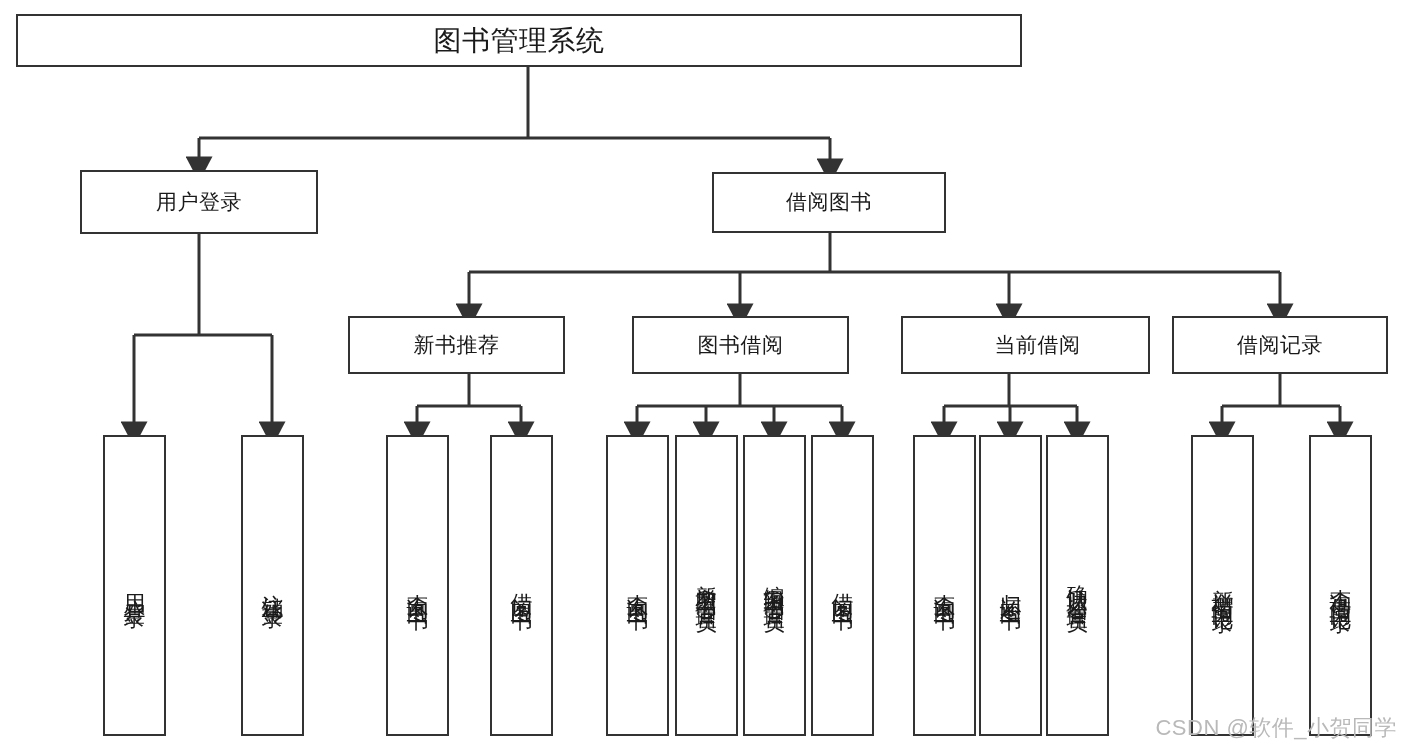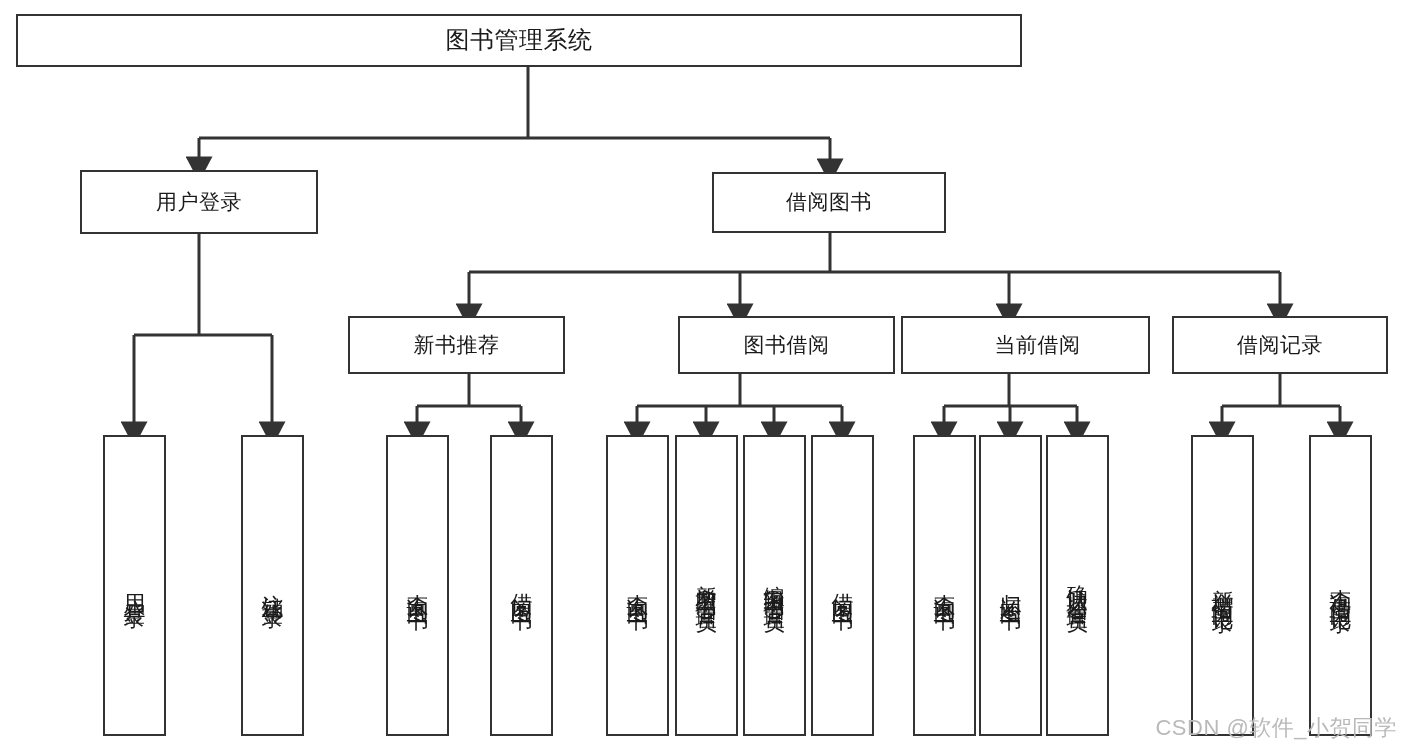--- a/index.html
+++ b/index.html
@@ -40,21 +40,21 @@
     color: #1a1a1a;
     text-align: center;
     line-height: 1.18;
     white-space: nowrap;
   }
   .node.horizontal .node-label {
     font-size: 21px;
     letter-spacing: 0.5px;
   }
   .node.root .node-label {
-    font-size: 24px;
+    font-size: 28px;
   }
   .node.vertical {
     align-items: center;
     justify-content: center;
   }
   .node.vertical .node-label {
     writing-mode: vertical-rl;
     text-orientation: upright;
     font-size: 22px;
     letter-spacing: 5px;
@@ -139,21 +139,21 @@
   <div class="node horizontal" style="left:80px; top:170px; width:238px; height:64px;">
     <span class="node-label">用户登录</span>
   </div>
   <div class="node horizontal" style="left:712px; top:172px; width:234px; height:61px;">
     <span class="node-label">借阅图书</span>
   </div>
 
   <div class="node horizontal" style="left:348px; top:316px; width:217px; height:58px;">
     <span class="node-label">新书推荐</span>
   </div>
-  <div class="node horizontal" style="left:632px; top:316px; width:217px; height:58px;margin-left:46px;">
+  <div class="node horizontal" style="left:632px; top:316px; width:217px; height:58px;">
     <span class="node-label">图书借阅</span>
   </div>
   <div class="node horizontal" style="left:901px; top:316px; width:249px; height:58px;padding-left:24px;">
     <span class="node-label">当前借阅</span>
   </div>
   <div class="node horizontal" style="left:1172px; top:316px; width:216px; height:58px;">
     <span class="node-label">借阅记录</span>
   </div>
 
   <div class="node vertical" style="left:103px; top:435px; width:63px; height:301px;">

